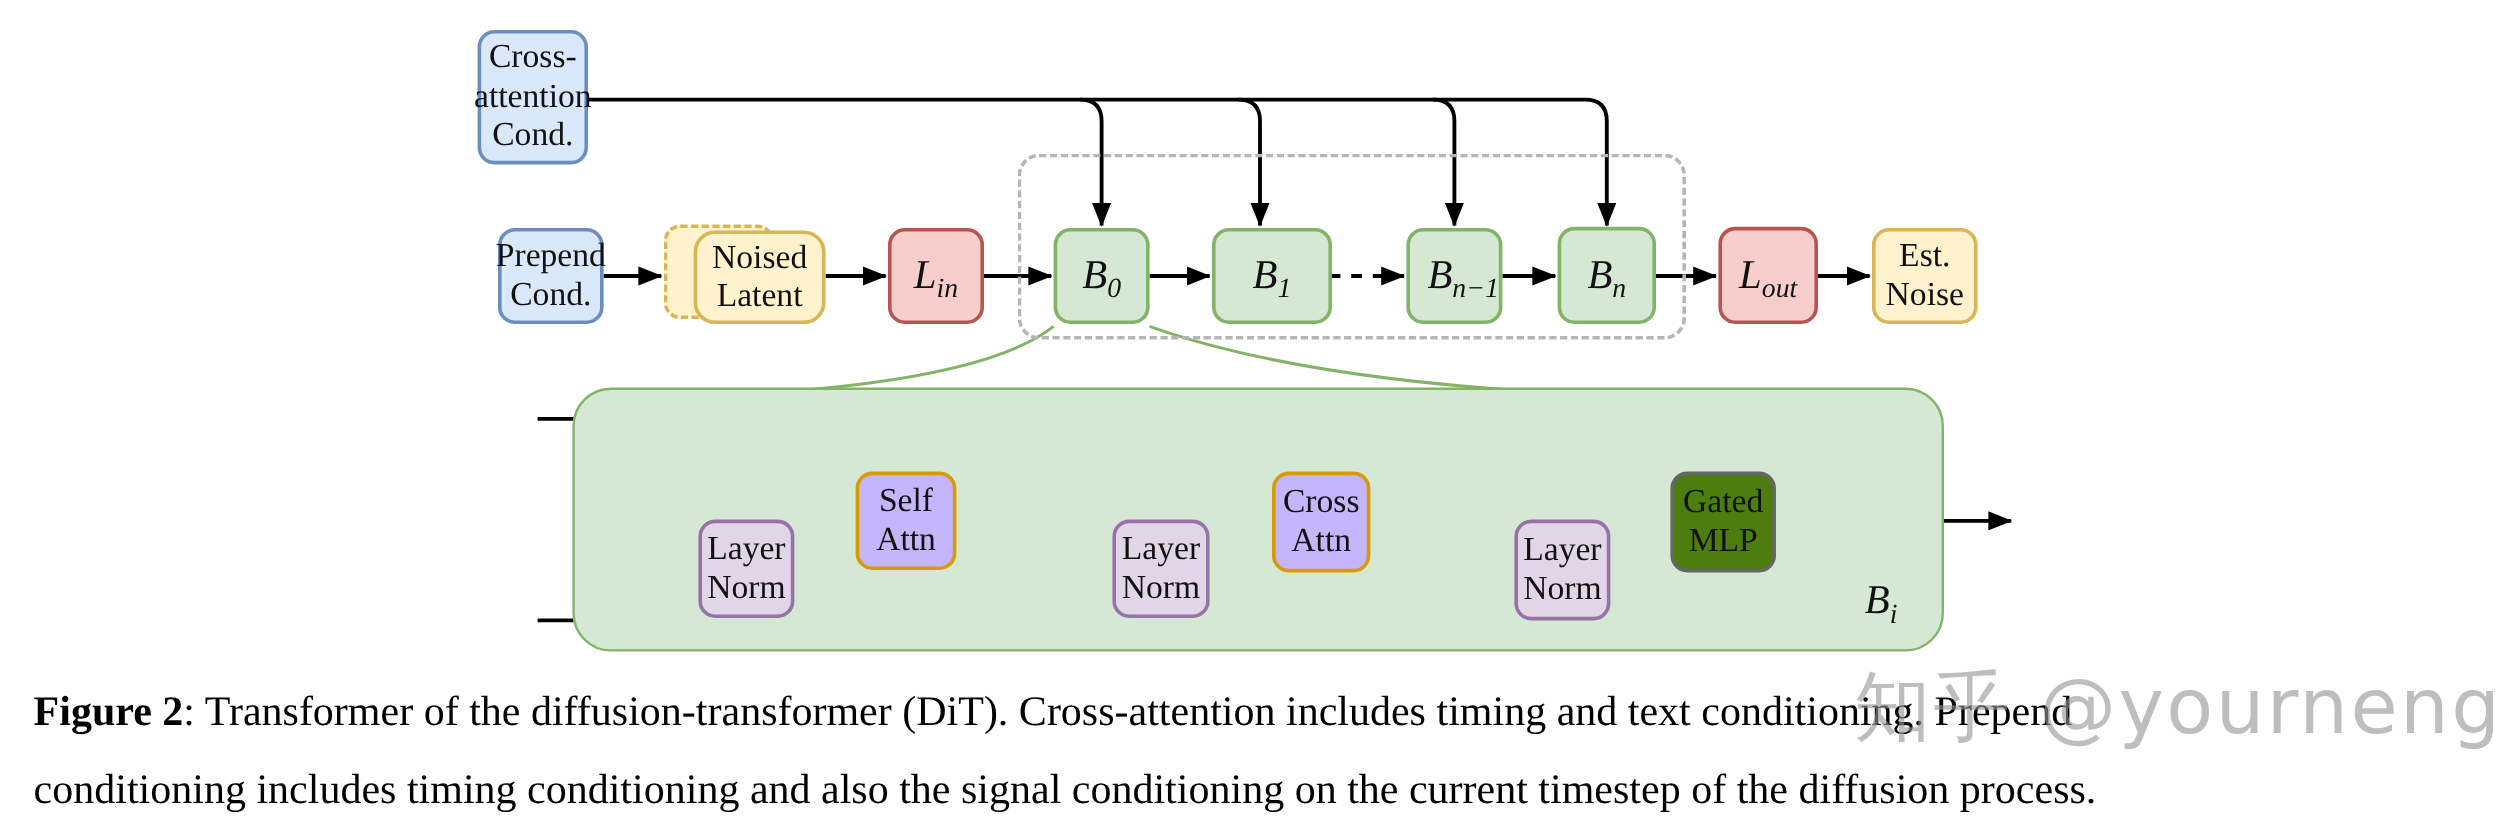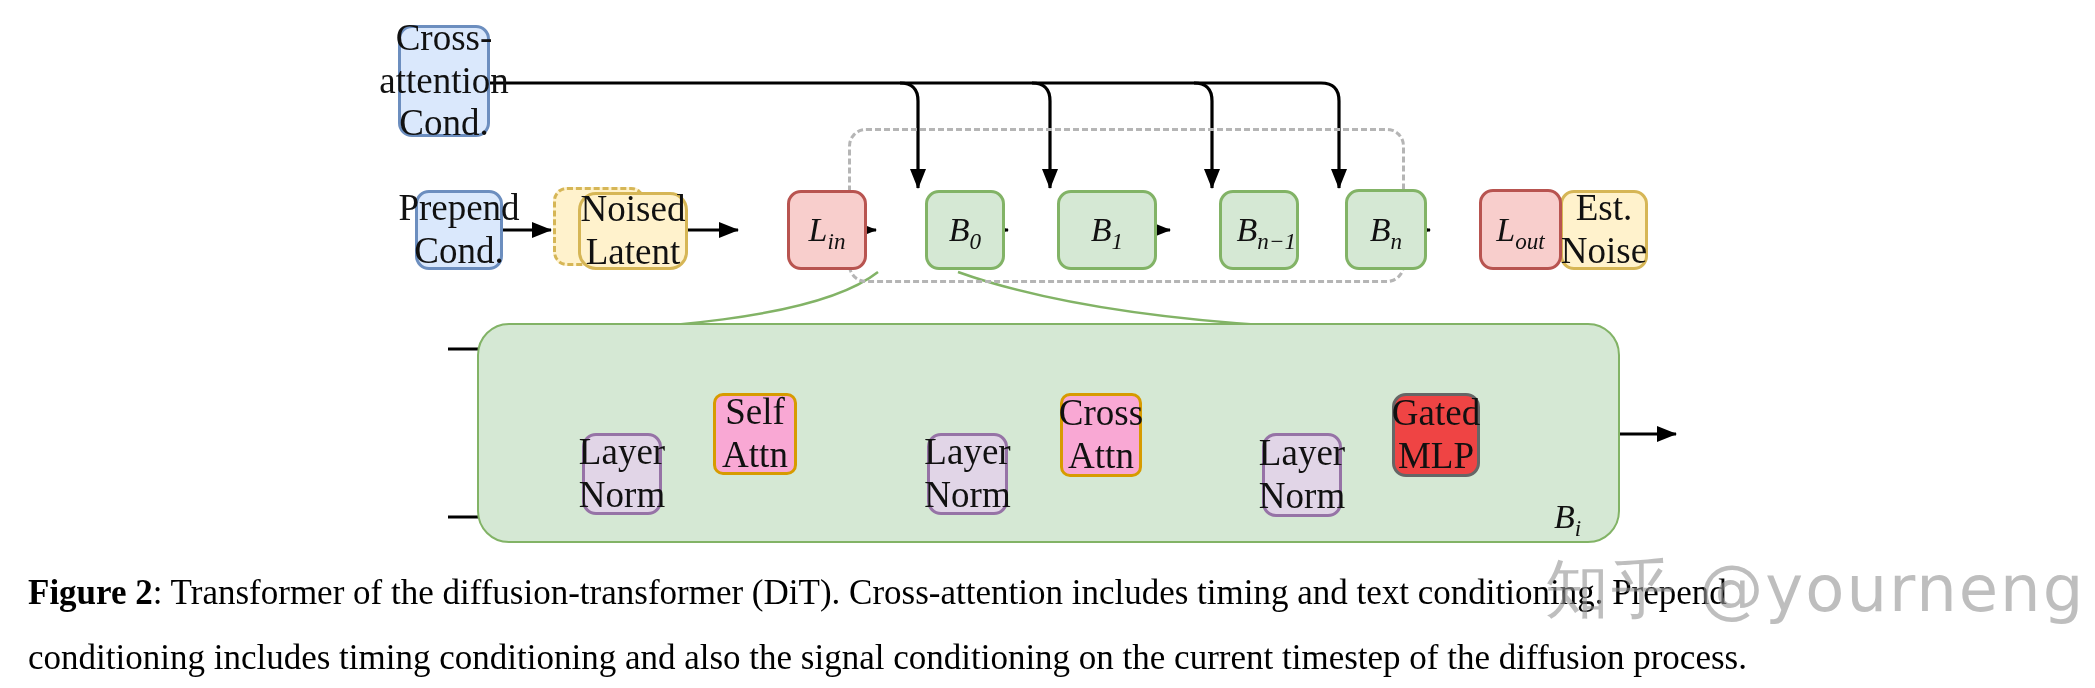--- a/index.html
+++ b/index.html
@@ -9,50 +9,50 @@
     background: #ffffff;
     font-family: "Liberation Serif", serif;
     overflow: hidden;
   }
   svg.wires { position:absolute; left:0; top:0; pointer-events:none; }
   .node {
     position:absolute; box-sizing:border-box;
     border:3px solid #000; border-radius:14px;
     display:flex; align-items:center; justify-content:center;
     text-align:center; color:#111;
-    font-size:37px; line-height:1.16;
+    font-size:28px; line-height:1.16;
     white-space:pre-line;
     z-index:4;
   }
   .blue   { background:#dae8fc; border-color:#6c8ebf; }
   .yellow { background:#fff2cc; border-color:#d6b656; }
   .red    { background:#f8cecc; border-color:#b85450; }
   .green  { background:#d5e8d4; border-color:#82b366; }
   .purple { background:#e1d5e7; border-color:#9673a6;margin-top:40px; }
-  .orange { background:#f9a8d4; border-color:#d79b00;border-radius:10px; }
-  .gray   { background:#ef4444; border-color:#666666; }
+  .orange { background:#c4b5fd; border-color:#d79b00; }
+  .gray   { background:#4d7c0f; border-color:#666666; }
   .ghost  { border-style:dashed; z-index:3; }
-  .math   { font-style:italic; font-size:34px;margin-left:47px; }
+  .math   { font-style:italic; font-size:34px; }
   .math sub { font-size:0.68em; font-style:italic; line-height:0; }
   .group-box {
     position:absolute; box-sizing:border-box;
     border:3px dashed #b5b5b5; border-radius:18px;
     z-index:1;
   }
   .group-label {
     position:absolute; text-align:center;
     font-size:28px; color:#111; z-index:2;
   }
   .detail-container {
     position:absolute; box-sizing:border-box;
     background:#d5e8d4; border:2.5px solid #82b366;
     border-radius:32px; z-index:1;
   }
   .bi-label {
-    position:absolute; font-style:italic; font-size:34px; color:#111; z-index:4;margin-top:16px;
+    position:absolute; font-style:italic; font-size:34px; color:#111; z-index:4;
   }
   .bi-label sub { font-size:0.68em; font-style:italic; line-height:0; }
   .caption {
     position:absolute; left:28px; top:560px; width:2045px;
     font-size:35px; line-height:65px; color:#000; z-index:5;
   }
   .caption b { font-weight:bold; }
   .watermark {
     position:absolute; left:1545px; top:546px;
     font-family:"DejaVu Sans", sans-serif;

